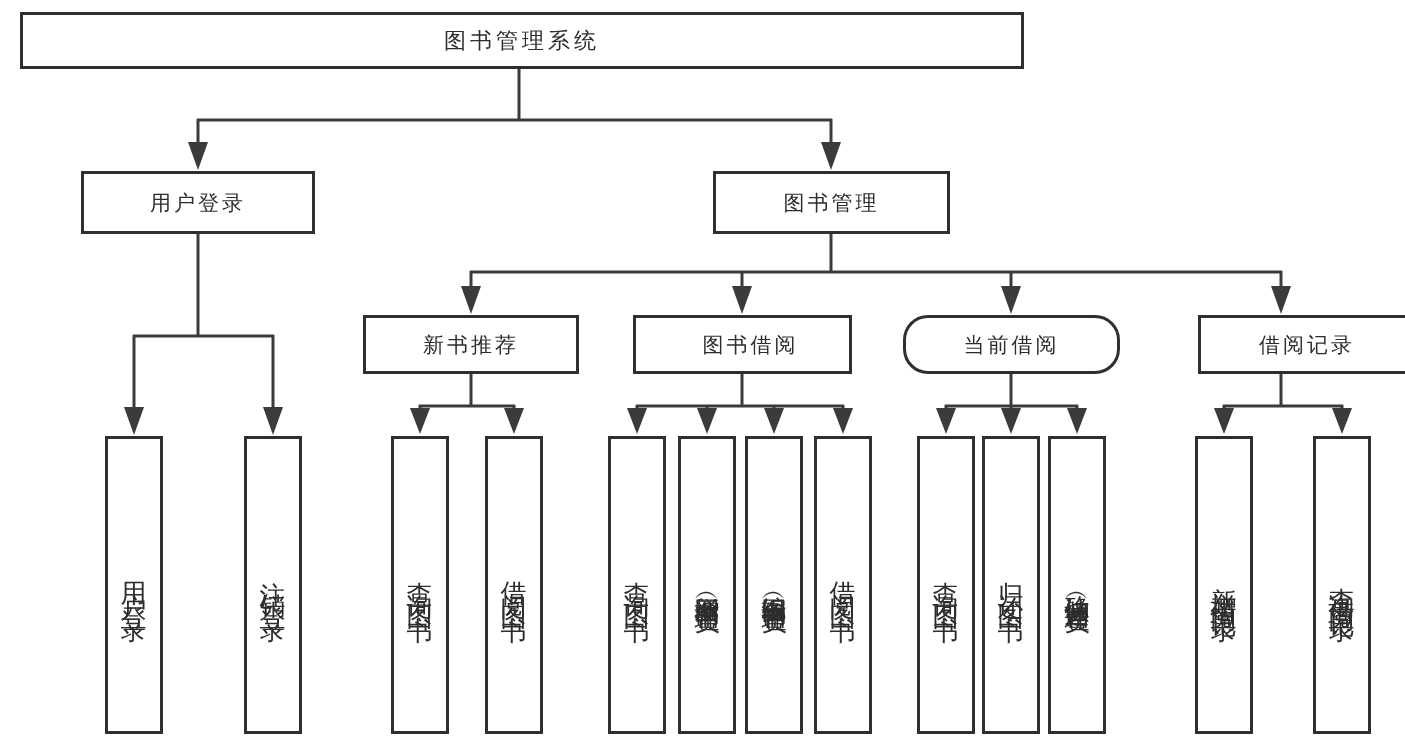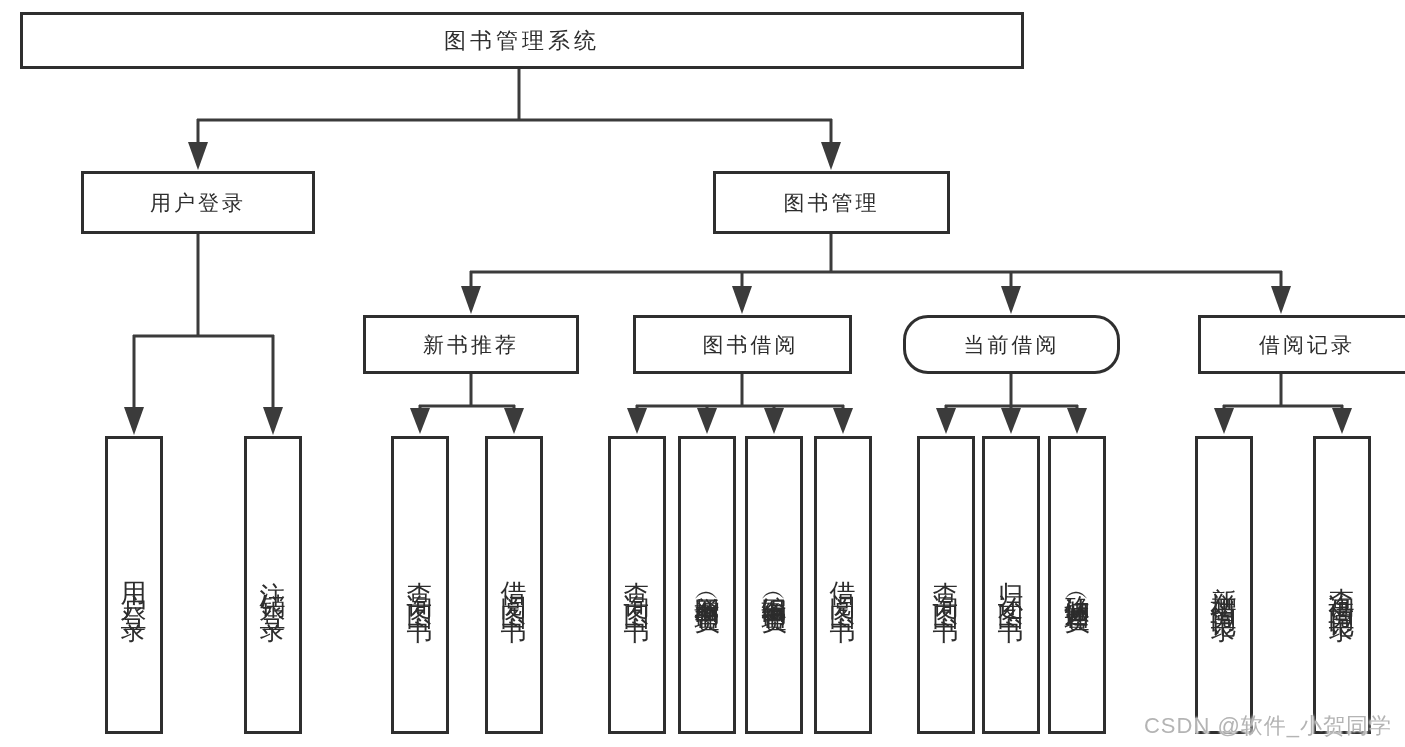--- a/index.html
+++ b/index.html
@@ -191,15 +191,14 @@
   <div class="node leaf v10" style="left:1048px;">
     <span class="vtext">确认归还（管理员）</span>
   </div>
   <div class="node leaf v6" style="left:1195px;">
     <span class="vtext">新增借阅记录</span>
   </div>
   <div class="node leaf v6" style="left:1313px;">
     <span class="vtext">查询借阅记录</span>
   </div>
 
-  <div class="watermark">CSDN @软件_小贺同学</div>
 
 </div>
 
 </body></html>

